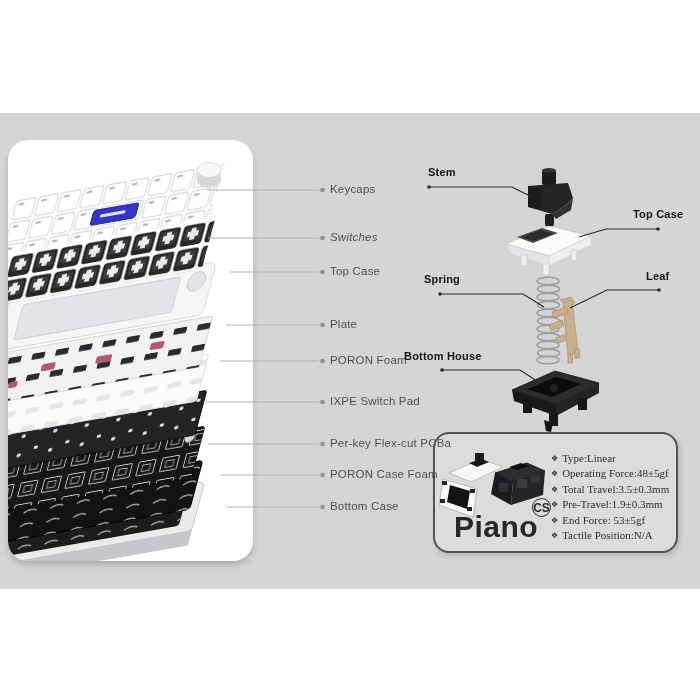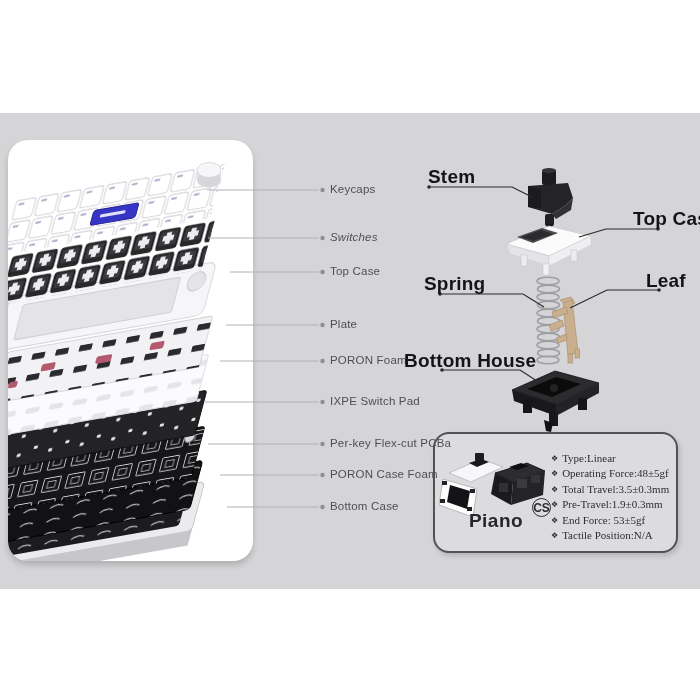--- a/index.html
+++ b/index.html
@@ -3,27 +3,27 @@
 <meta charset="utf-8">
 <style>
   html,body{margin:0;padding:0;background:#ffffff;}
   .canvas{position:relative;width:700px;height:700px;background:#ffffff;overflow:hidden;
           font-family:"Liberation Sans", sans-serif;}
   .band{position:absolute;left:0;top:113px;width:700px;height:476px;background:#d5d5d7;}
   .kb-card{position:absolute;left:8px;top:140px;width:245px;height:421px;background:#ffffff;
            border-radius:20px;overflow:hidden;box-shadow:0 4px 6px rgba(0,0,0,0.18);}
   .annot{position:absolute;left:0;top:0;width:700px;height:700px;pointer-events:none;}
   .kb-label{position:absolute;font-size:11.5px;color:#4f4f52;letter-spacing:0.2px;white-space:nowrap;text-align:right;}
-  .sw-label{position:absolute;font-size:19px;font-weight:bold;color:#141416;letter-spacing:0.2px;white-space:nowrap;}
+  .sw-label{position:absolute;font-size:11px;font-weight:bold;color:#141416;letter-spacing:0.2px;white-space:nowrap;}
   .spec-card{position:absolute;left:433px;top:432px;width:245px;height:121px;background:#dcdcde;
              border:2px solid #535357;border-radius:16px;box-sizing:border-box;
              box-shadow:2px 3px 5px rgba(0,0,0,0.15);}
   .spec-imgs{position:absolute;left:4px;top:5px;}
   .brand{position:absolute;left:6px;top:76px;width:110px;text-align:center;}
-  .brand-name{font-size:19px;font-weight:600;color:#27272a;letter-spacing:0.5px;}
+  .brand-name{font-size:30px;font-weight:600;color:#27272a;letter-spacing:0.5px;}
   .brand-cs{position:absolute;right:0px;top:-12px;width:19px;height:19px;border:1.6px solid #2c2c2f;
             border-radius:50%;display:flex;align-items:center;justify-content:center;
             font-size:12px;font-weight:bold;color:#2c2c2f;background:transparent;box-sizing:border-box;}
   .spec-list{position:absolute;left:116px;top:17px;width:126px;margin:0;padding:0;list-style:none;}
   .spec-list li{font-size:11px;line-height:14.4px;color:#2e2e30;white-space:nowrap;font-family:Liberation Serif, serif;}
   .blt{font-size:8px;margin-right:4px;vertical-align:1px;color:#2e2e30;}
 </style>
 </head>
 <body>
 

